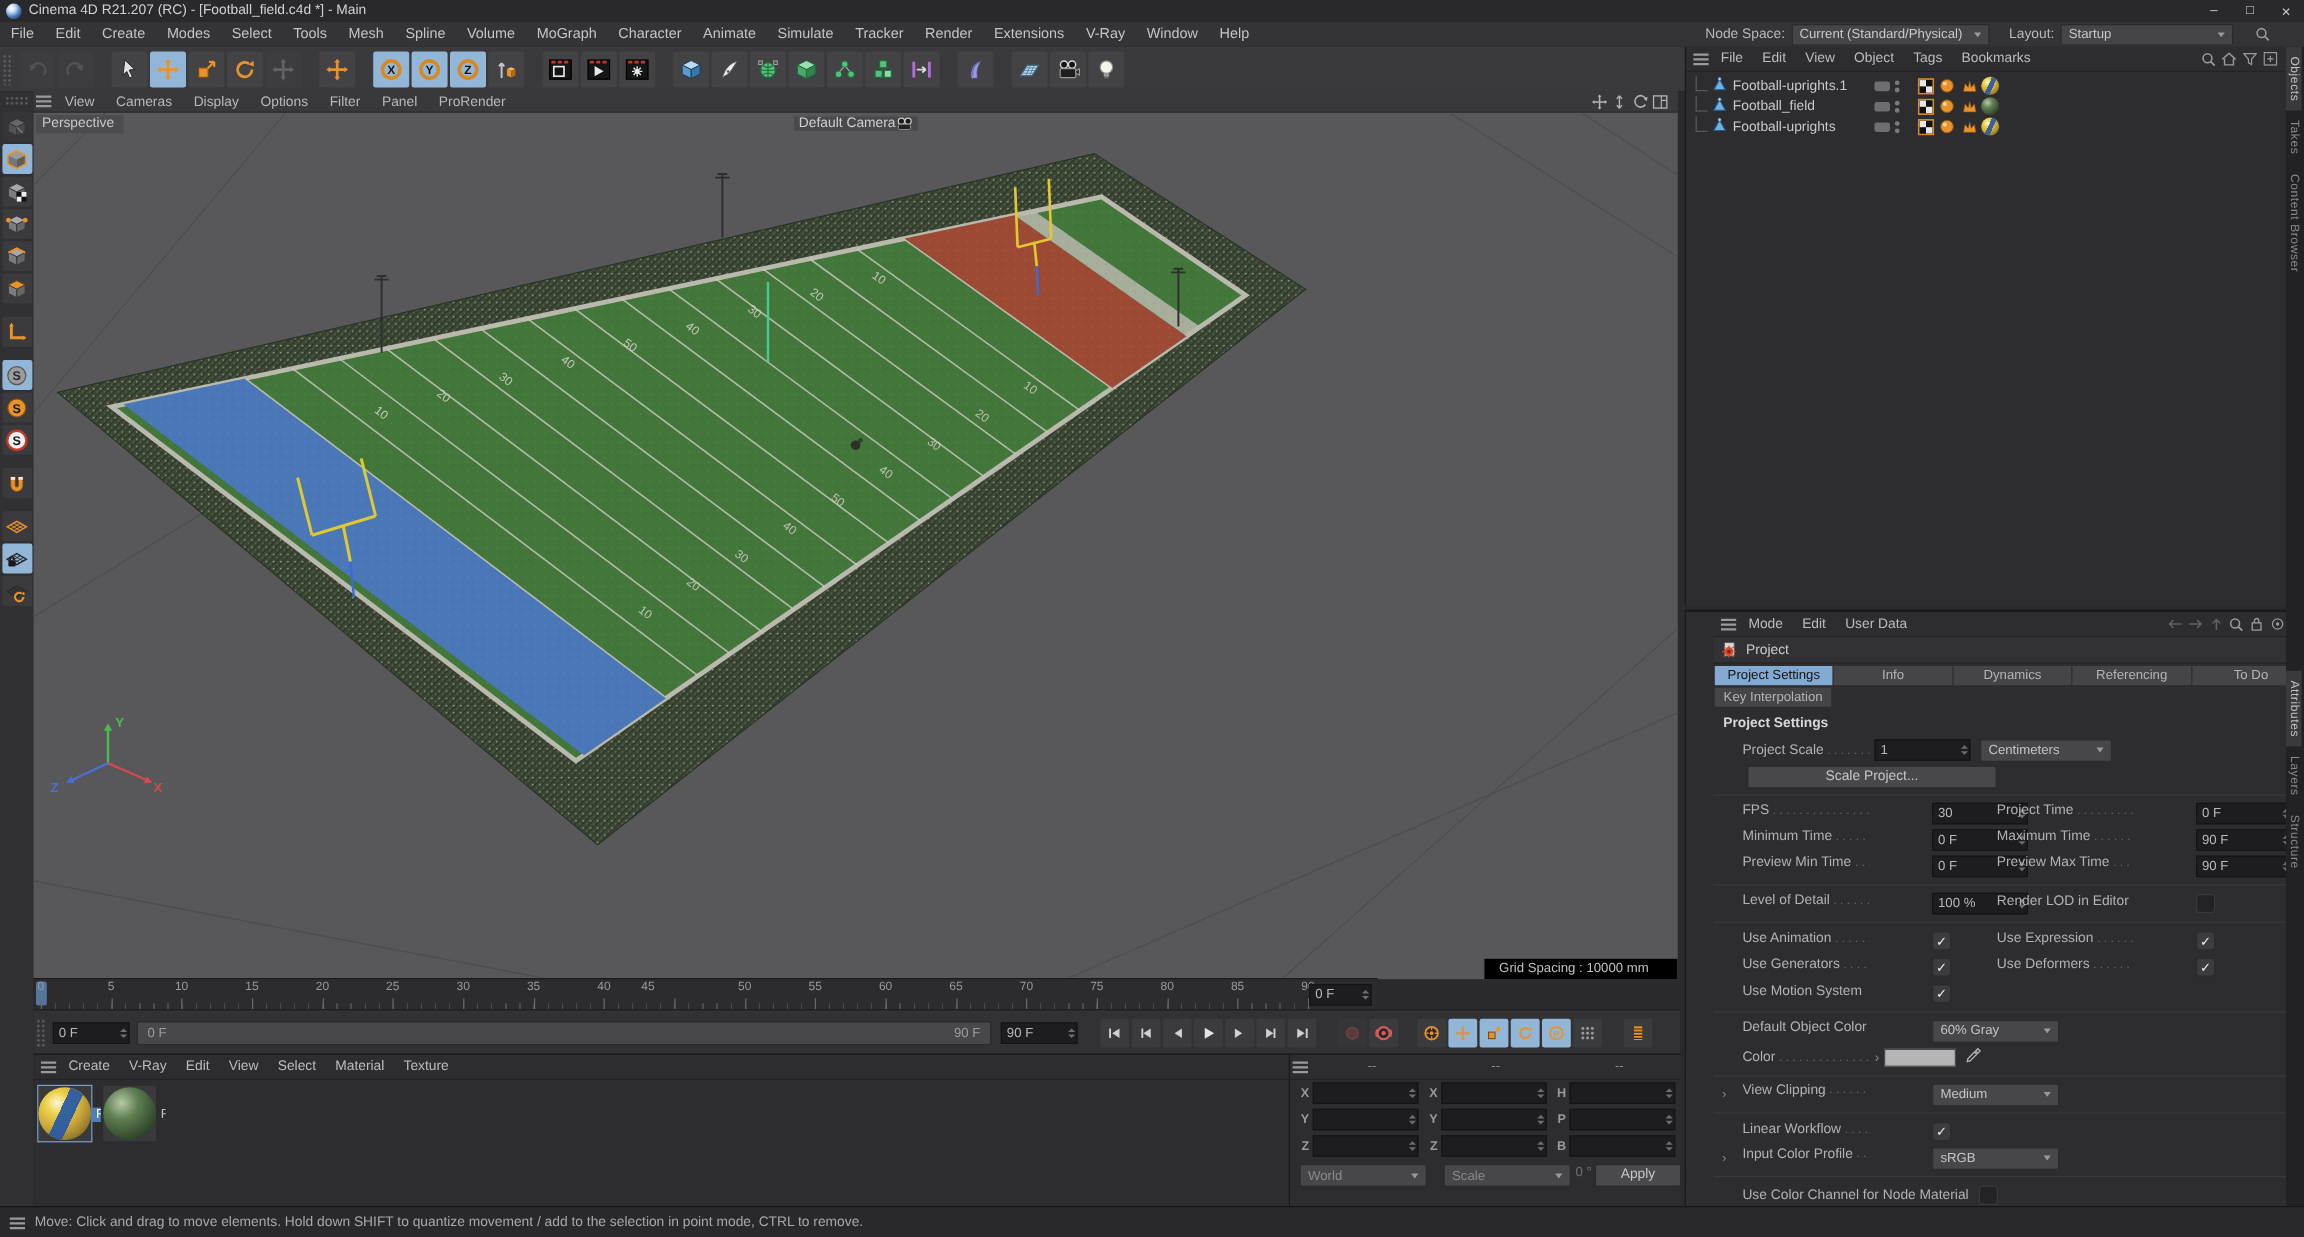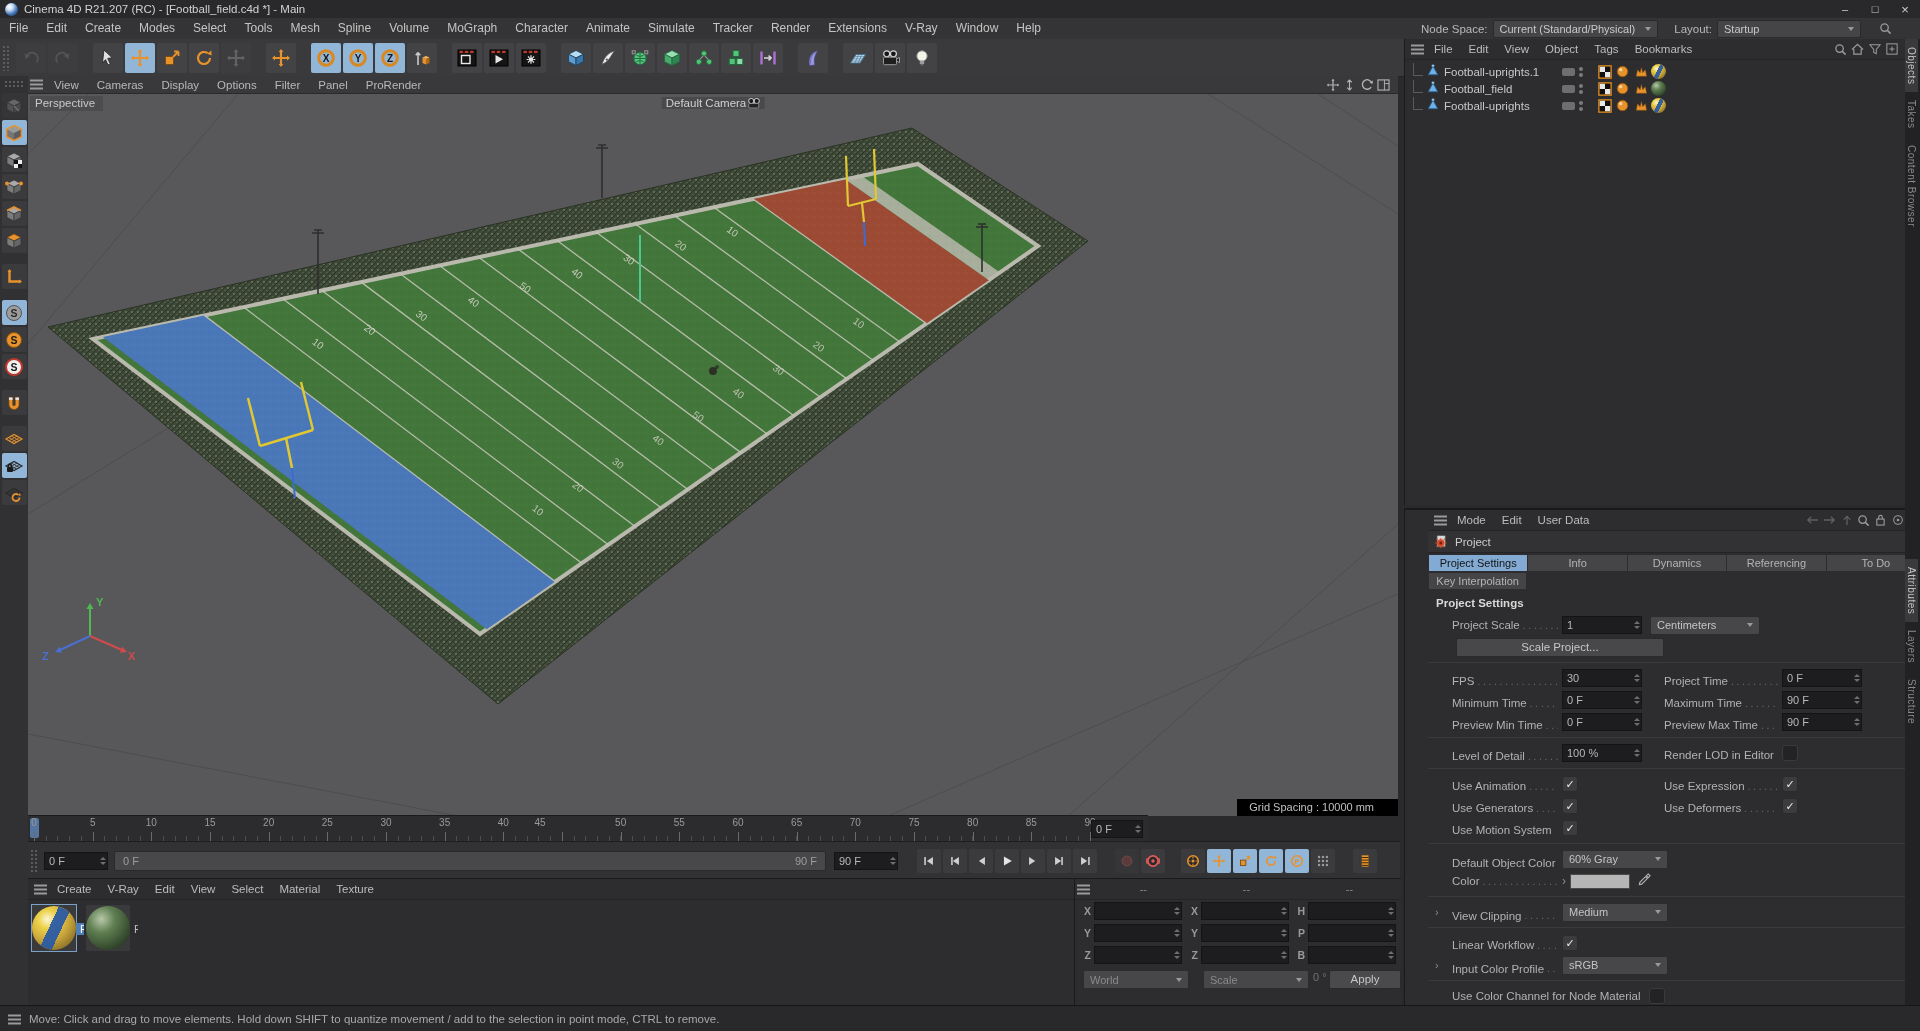--- a/index.html
+++ b/index.html
@@ -120,21 +120,21 @@
              border-top:2px solid #1a1a1c;position:absolute;padding-left:23px;}
   #attr-nav{margin-left:auto;display:flex;margin-right:6px;}
   #attr-objrow{display:flex;align-items:center;height:21px;padding-left:6px;border-bottom:1px solid #242426;background:#323234;}
   #attr-objrow span{color:#cccccc;font-size:11.5px;margin-left:6px;}
   .attr-tabs{display:flex;gap:1px;margin:2px 4px 0 1px;}
   .attr-tab{flex:1;height:16px;line-height:16px;text-align:center;background:#454547;color:#b4b4b4;font-size:11px;}
   .attr-tab.active{background:#82aad2;color:#141414;}
   .attr-tab.row2{flex:0 0 19.6%;}
   #attr-section{font-weight:bold;color:#d8d8d8;font-size:11.5px;padding:8px 0 5px 8px;}
   .arow{display:flex;align-items:center;height:22px;padding-left:24px;position:relative;}
-  .acell{display:flex;align-items:flex-end;width:212px;}
+  .acell{display:flex;align-items:flex-start;width:212px;gap:48px;}
   .acell.r{width:230px;}
   .lab{color:#b2b2b4;font-size:11.5px;white-space:nowrap;}
   .lead{flex:1 1 auto;overflow:hidden;white-space:nowrap;color:#6a6a6c;margin:0 4px 0 3px;font-size:10px;}
   .alab{display:flex;align-items:center;width:110px;overflow:hidden;flex:none;}
   .acell.r .alab{width:118px;}
   .spin{display:inline-flex;align-items:center;background:#1d1d1f;border:1px solid #141416;height:16px;width:78px;flex:none;}
   .spin .v{flex:1;padding:0 4px;color:#b8b8b8;font-size:11px;overflow:hidden;white-space:nowrap;}
   .spin .ud{width:9px;display:flex;flex-direction:column;align-items:center;}
   .spin .ud i{width:0;height:0;border-left:3px solid transparent;border-right:3px solid transparent;margin:1px 0;}
   .spin .ud i.u{border-bottom:3.5px solid #6e6e70;}

